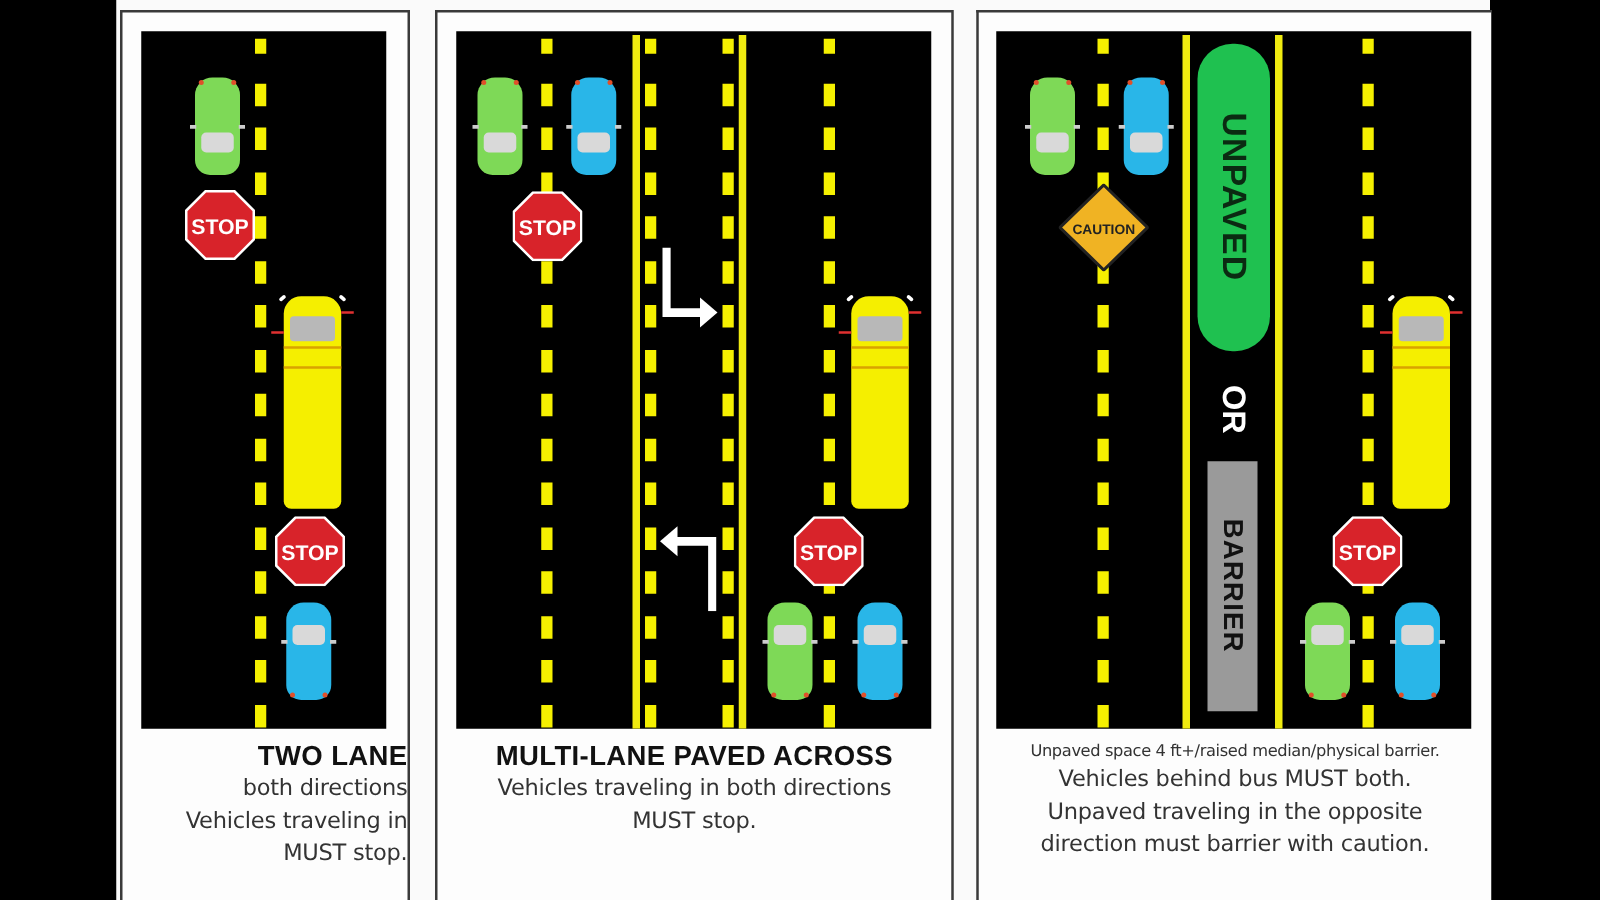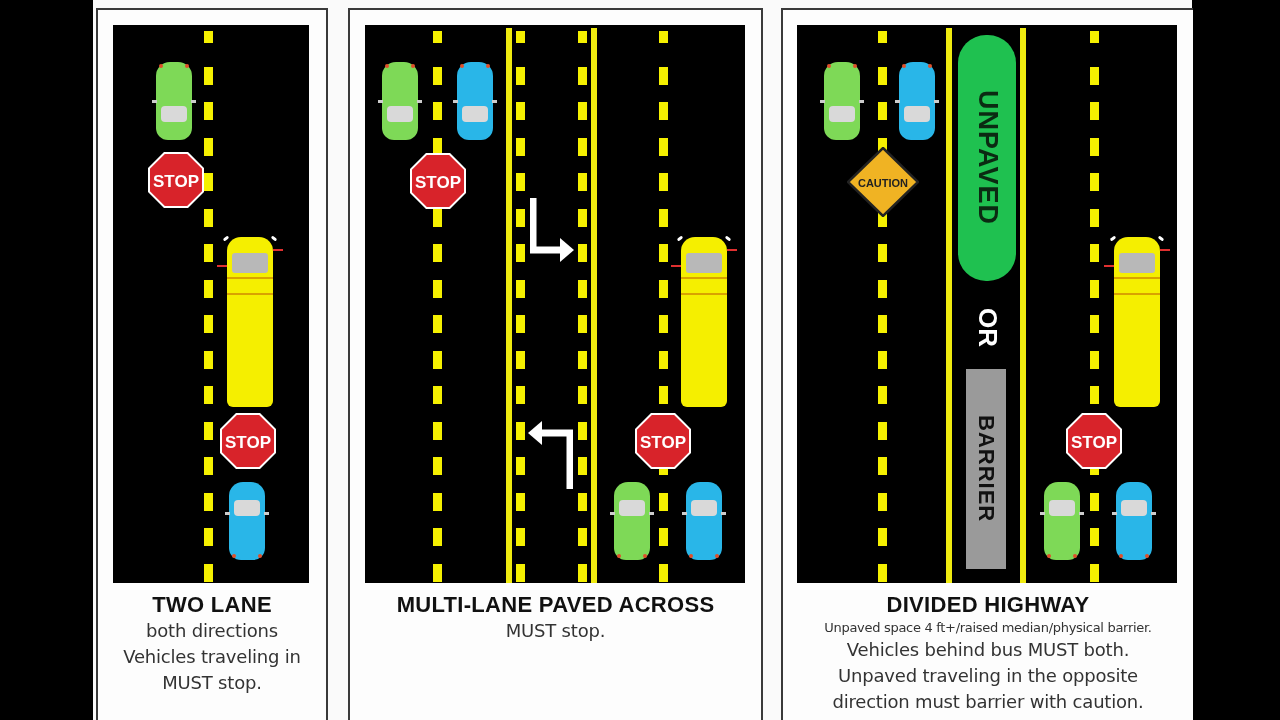--- a/index.html
+++ b/index.html
@@ -83,21 +83,21 @@
 
     <div class="car" style="left:116px; top:457px; background:#29b6e8;">
       <span class="glass" style="top:18px;"></span>
       <span class="mirror" style="left:-4px; top:30px;"></span>
         <span class="mirror" style="right:-4px; top:30px;"></span>
       <span class="light" style="left:3px; bottom:2px;"></span>
         <span class="light" style="right:3px; bottom:2px;"></span>
     </div>
   </div>
 
-  <div class="caption" style="left:0; top:582px; width:228px;">
+  <div class="caption" style="left:0; top:582px; width:228px;text-align:right;">
     <div class="cap-title">TWO LANE</div>
     <div class="cap-body">both directions</div>
     <div class="cap-body">Vehicles traveling in</div>
     <div class="cap-body">MUST stop.</div>
   </div>
 </div>
 
 <div class="panel" style="left:348px; width:415px;">
   <div class="road" style="left:15px; top:15px; width:380px; height:558px;">
       <div class="dash" style="left: 294px; top: 539px; height: 18px;"></div>
@@ -227,20 +227,21 @@
       <span class="glass" style="top:18px;"></span>
       <span class="mirror" style="left:-4px; top:30px;"></span>
         <span class="mirror" style="right:-4px; top:30px;"></span>
       <span class="light" style="left:3px; bottom:2px;"></span>
         <span class="light" style="right:3px; bottom:2px;"></span>
     </div>
   </div>
 
   <div class="caption" style="left:0; top:582px; width:411px;">
     <div class="cap-title">MULTI-LANE PAVED ACROSS</div>
+    <div class="cap-body">Vehicles traveling in both directions</div>
     <div class="cap-body">MUST stop.</div>
   </div>
 </div>
 
 <div class="panel" style="left:781px; width:412px; border-right:none;">
   <div class="road" style="left:14px; top:15px; width:380px; height:558px;">
       <div class="dash" style="left: 293px; top: 539px; height: 18px;"></div>
       <div class="dash" style="left: 293px; top: 503px; height: 18px;"></div>
       <div class="dash" style="left: 293px; top: 468px; height: 18px;"></div>
       <div class="dash" style="left: 293px; top: 432px; height: 18px;"></div>
@@ -332,19 +333,18 @@
     <div class="car" style="left:319px; top:457px; background:#29b6e8;">
       <span class="glass" style="top:18px;"></span>
       <span class="mirror" style="left:-4px; top:30px;"></span>
         <span class="mirror" style="right:-4px; top:30px;"></span>
       <span class="light" style="left:3px; bottom:2px;"></span>
         <span class="light" style="right:3px; bottom:2px;"></span>
     </div>
   </div>
 
   <div class="caption" style="left:0; top:582px; width:410px;">
-    <div class="cap-title">DIVIDED HIGHWAY</div>
     <div class="cap-sub" style="margin-top:2px;">Unpaved space 4 ft+/raised median/physical barrier.</div>
     <div class="cap-body" style="margin-top:2px;">Vehicles behind bus MUST both.</div>
     <div class="cap-body">Unpaved traveling in the opposite</div>
     <div class="cap-body">direction must barrier with caution.</div>
   </div>
 </div>
 
 </body></html>

